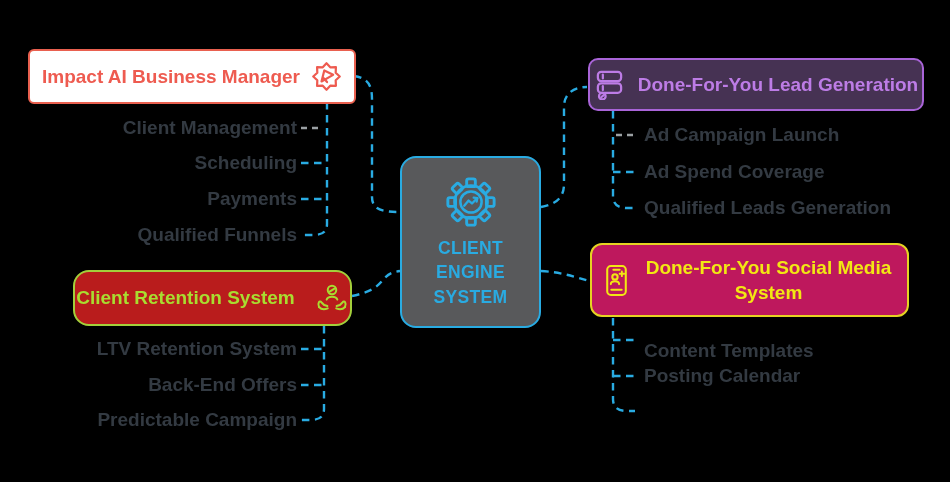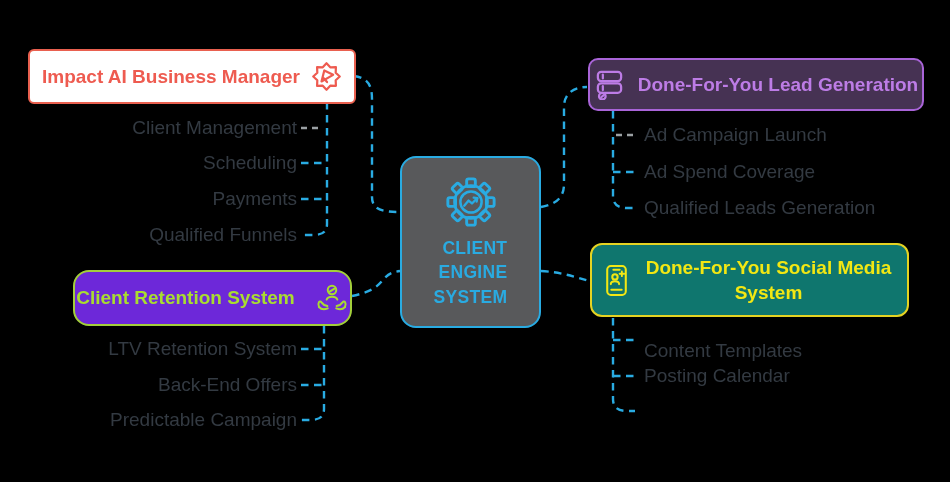--- a/index.html
+++ b/index.html
@@ -13,33 +13,33 @@
   .node{
     position:absolute;z-index:2;display:flex;align-items:center;justify-content:center;
     box-sizing:border-box;border:2.5px solid;font-size:19px;font-weight:600;white-space:nowrap;
   }
   .node svg{flex:0 0 auto;display:block;}
   #impact-box{left:28px;top:49px;width:328px;height:55px;border-radius:6px;
     border-color:#e9604f;background:#ffffff;color:#ee5b50;gap:11px;}
   #lead-box{left:588px;top:58px;width:336px;height:53px;border-radius:10px;
     border-color:#a964d8;background:#463253;color:#bd7ce6;gap:13px;text-align:right;}
   #social-box{left:590px;top:243px;width:319px;height:74px;border-radius:12px;
-    border-color:#e5d322;background:#0f766e;color:#f2e713;gap:11px;white-space:normal;}
+    border-color:#e5d322;background:#be185d;color:#f2e713;gap:11px;white-space:normal;}
   #social-box .title2{width:256px;text-align:center;line-height:1.32;}
   #retention-box{left:73px;top:270px;width:279px;height:56px;border-radius:16px;
-    border-color:#a3cf3b;background:#6d28d9;color:#a9dc30;gap:20px;}
+    border-color:#a3cf3b;background:#b91c1c;color:#a9dc30;gap:20px;}
   #center-box{
     left:400px;top:156px;width:141px;height:172px;border-radius:16px;
     border-color:#29abe2;background:#58595b;color:#29abe2;
     flex-direction:column;gap:7px;font-weight:700;font-size:17.5px;letter-spacing:.3px;
   }
-  #center-box .ctext{text-align:right;line-height:1.38;}
+  #center-box .ctext{text-align:center;line-height:1.38;}
   .child{
     position:absolute;z-index:2;transform:translateY(-50%);
-    color:#333a42;font-size:19px;font-weight:400;white-space:nowrap;
+    color:#333a42;font-size:19px;font-weight:700;white-space:nowrap;
   }
   .child.r{right:653px;text-align:right;}
   .child.l{left:644px;text-align:right;}
 </style>
 </head>
 <body>
 
 <div id="canvas">
 
   <svg id="wires" width="950" height="482" viewBox="0 0 950 482">

